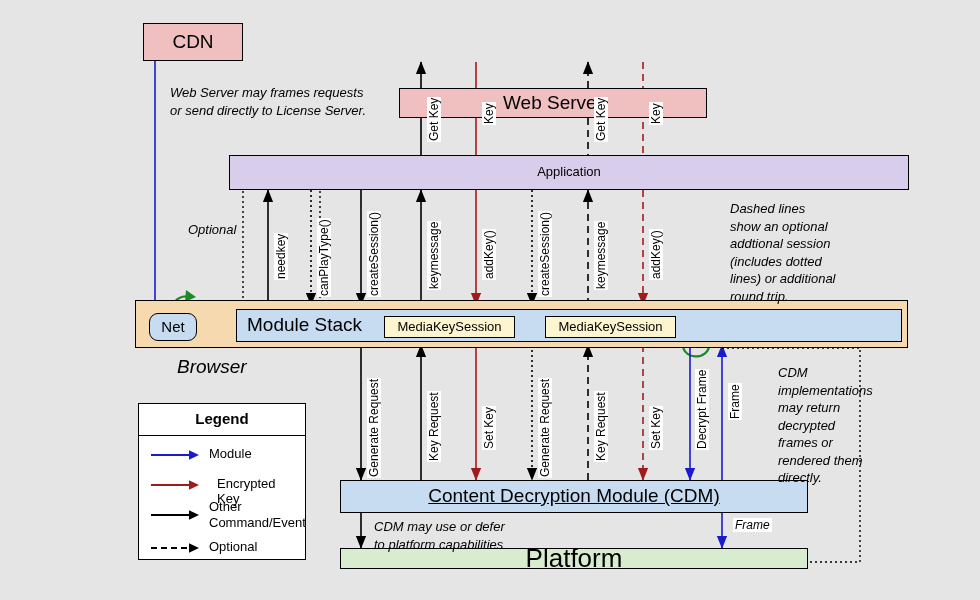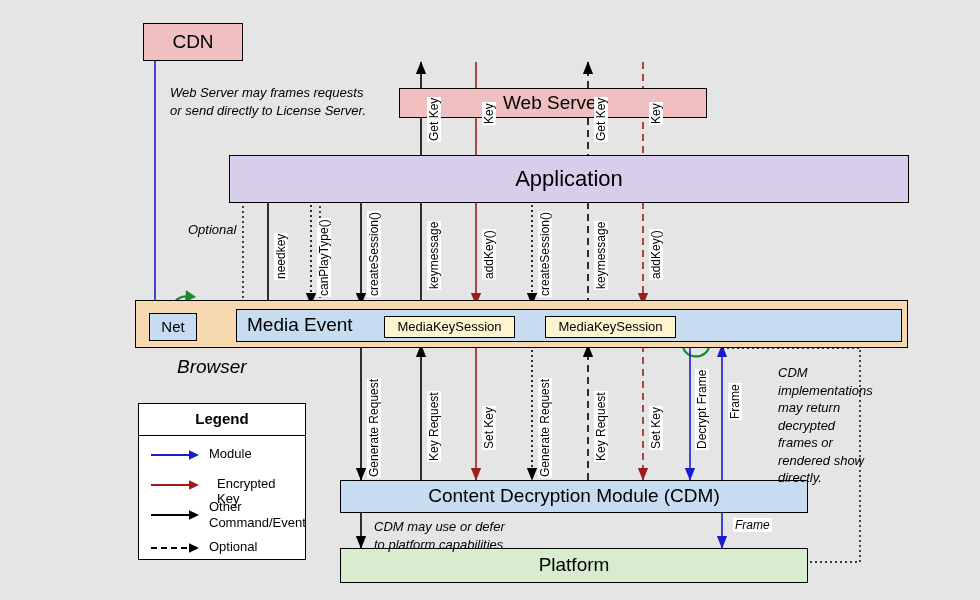--- a/index.html
+++ b/index.html
@@ -143,62 +143,68 @@
 
   <div class="box" style="left:143px; top:23px; width:100px; height:38px; background:#f0c0c0; font-size:19px;">
     <span>CDN</span>
   </div>
 
 
   <div class="box" style="left:399px; top:88px; width:308px; height:30px; background:#f0c0c0; font-size:19px;">
     <span>Web Server</span>
   </div>
 
-  <div class="box" style="left:229px; top:155px; width:680px; height:48px; background:#d8cdeb; font-size:22px;">
+  <div class="box" style="left:229px; top:155px; width:680px; height:35px; background:#d8cdeb; font-size:13px;">
     <span>Application</span>
   </div>
 
   <div class="box" style="left:135px; top:300px; width:773px; height:48px; background:#f7d9b0; border:1px solid #000; justify-content:flex-start;"></div>
 
-  <div class="box" style="left:149px; top:313px; width:48px; height:28px; background:#c7dcf0; font-size:15px;">
+  <div class="box" style="left:149px; top:313px; width:48px; height:28px; background:#c7dcf0; font-size:15px;border-radius:9px;">
     <span>Net</span>
   </div>
 
   <div class="box" style="left:236px; top:309px; width:666px; height:33px; background:#c7dcf0; font-size:19px; justify-content:flex-start; padding-left:10px;">
-    <span>Media Event</span>
+    <span>Module Stack</span>
   </div>
 
   <div class="box" style="left:384px; top:316px; width:131px; height:22px; background:#fdf5d0; font-size:13px;">
     <span>MediaKeySession</span>
   </div>
 
   <div class="box" style="left:545px; top:316px; width:131px; height:22px; background:#fdf5d0; font-size:13px;">
     <span>MediaKeySession</span>
   </div>
 
   <div class="lbl" style="left:177px; top:356px; font-size:19px;">Browser</div>
 
-  <div class="box" style="left:340px; top:480px; width:468px; height:33px; background:#c7dcf0; font-size:19px;">
+  <div class="box" style="left:340px; top:480px; width:468px; height:33px; background:#c7dcf0; font-size:19px;text-decoration:underline;">
     <span>Content Decryption Module (CDM)</span>
   </div>
 
-  <div class="box" style="left:340px; top:548px; width:468px; height:35px; background:#d8ecd0; font-size:19px;">
+  <div class="box" style="left:340px; top:548px; width:468px; height:21px; background:#d8ecd0; font-size:26px;">
     <span>Platform</span>
   </div>
 
   <div class="lbl italic" style="left:170px; top:84px; font-size:13px; white-space:pre; line-height:1.35;">Web Server may frames requests
 or send directly to License Server.</div>
 
+  <div class="lbl italic" style="left:730px; top:200px; font-size:13px; white-space:pre; line-height:1.35;">Dashed lines
+show an optional
+addtional session
+(includes dotted
+lines) or additional
+round trip.</div>
 
   <div class="lbl italic" style="left:778px; top:364px; font-size:13px; white-space:pre; line-height:1.35;">CDM
 implementations
 may return
 decrypted
 frames or
-rendered show
+rendered them
 directly.</div>
 
   <div class="lbl italic" style="left:374px; top:518px; font-size:13px; white-space:pre; line-height:1.35;">CDM may use or defer
 to platform capabilities</div>
 
   <div class="lbl italic" style="left:188px; top:222px; font-size:13px;">Optional</div>
 
   <div class="vlabel" style="left:427px; top:142px; transform:rotate(-90deg);">Get Key</div>
   <div class="vlabel" style="left:482px; top:125px; transform:rotate(-90deg);">Key</div>
   <div class="vlabel" style="left:594px; top:142px; transform:rotate(-90deg);">Get Key</div>

